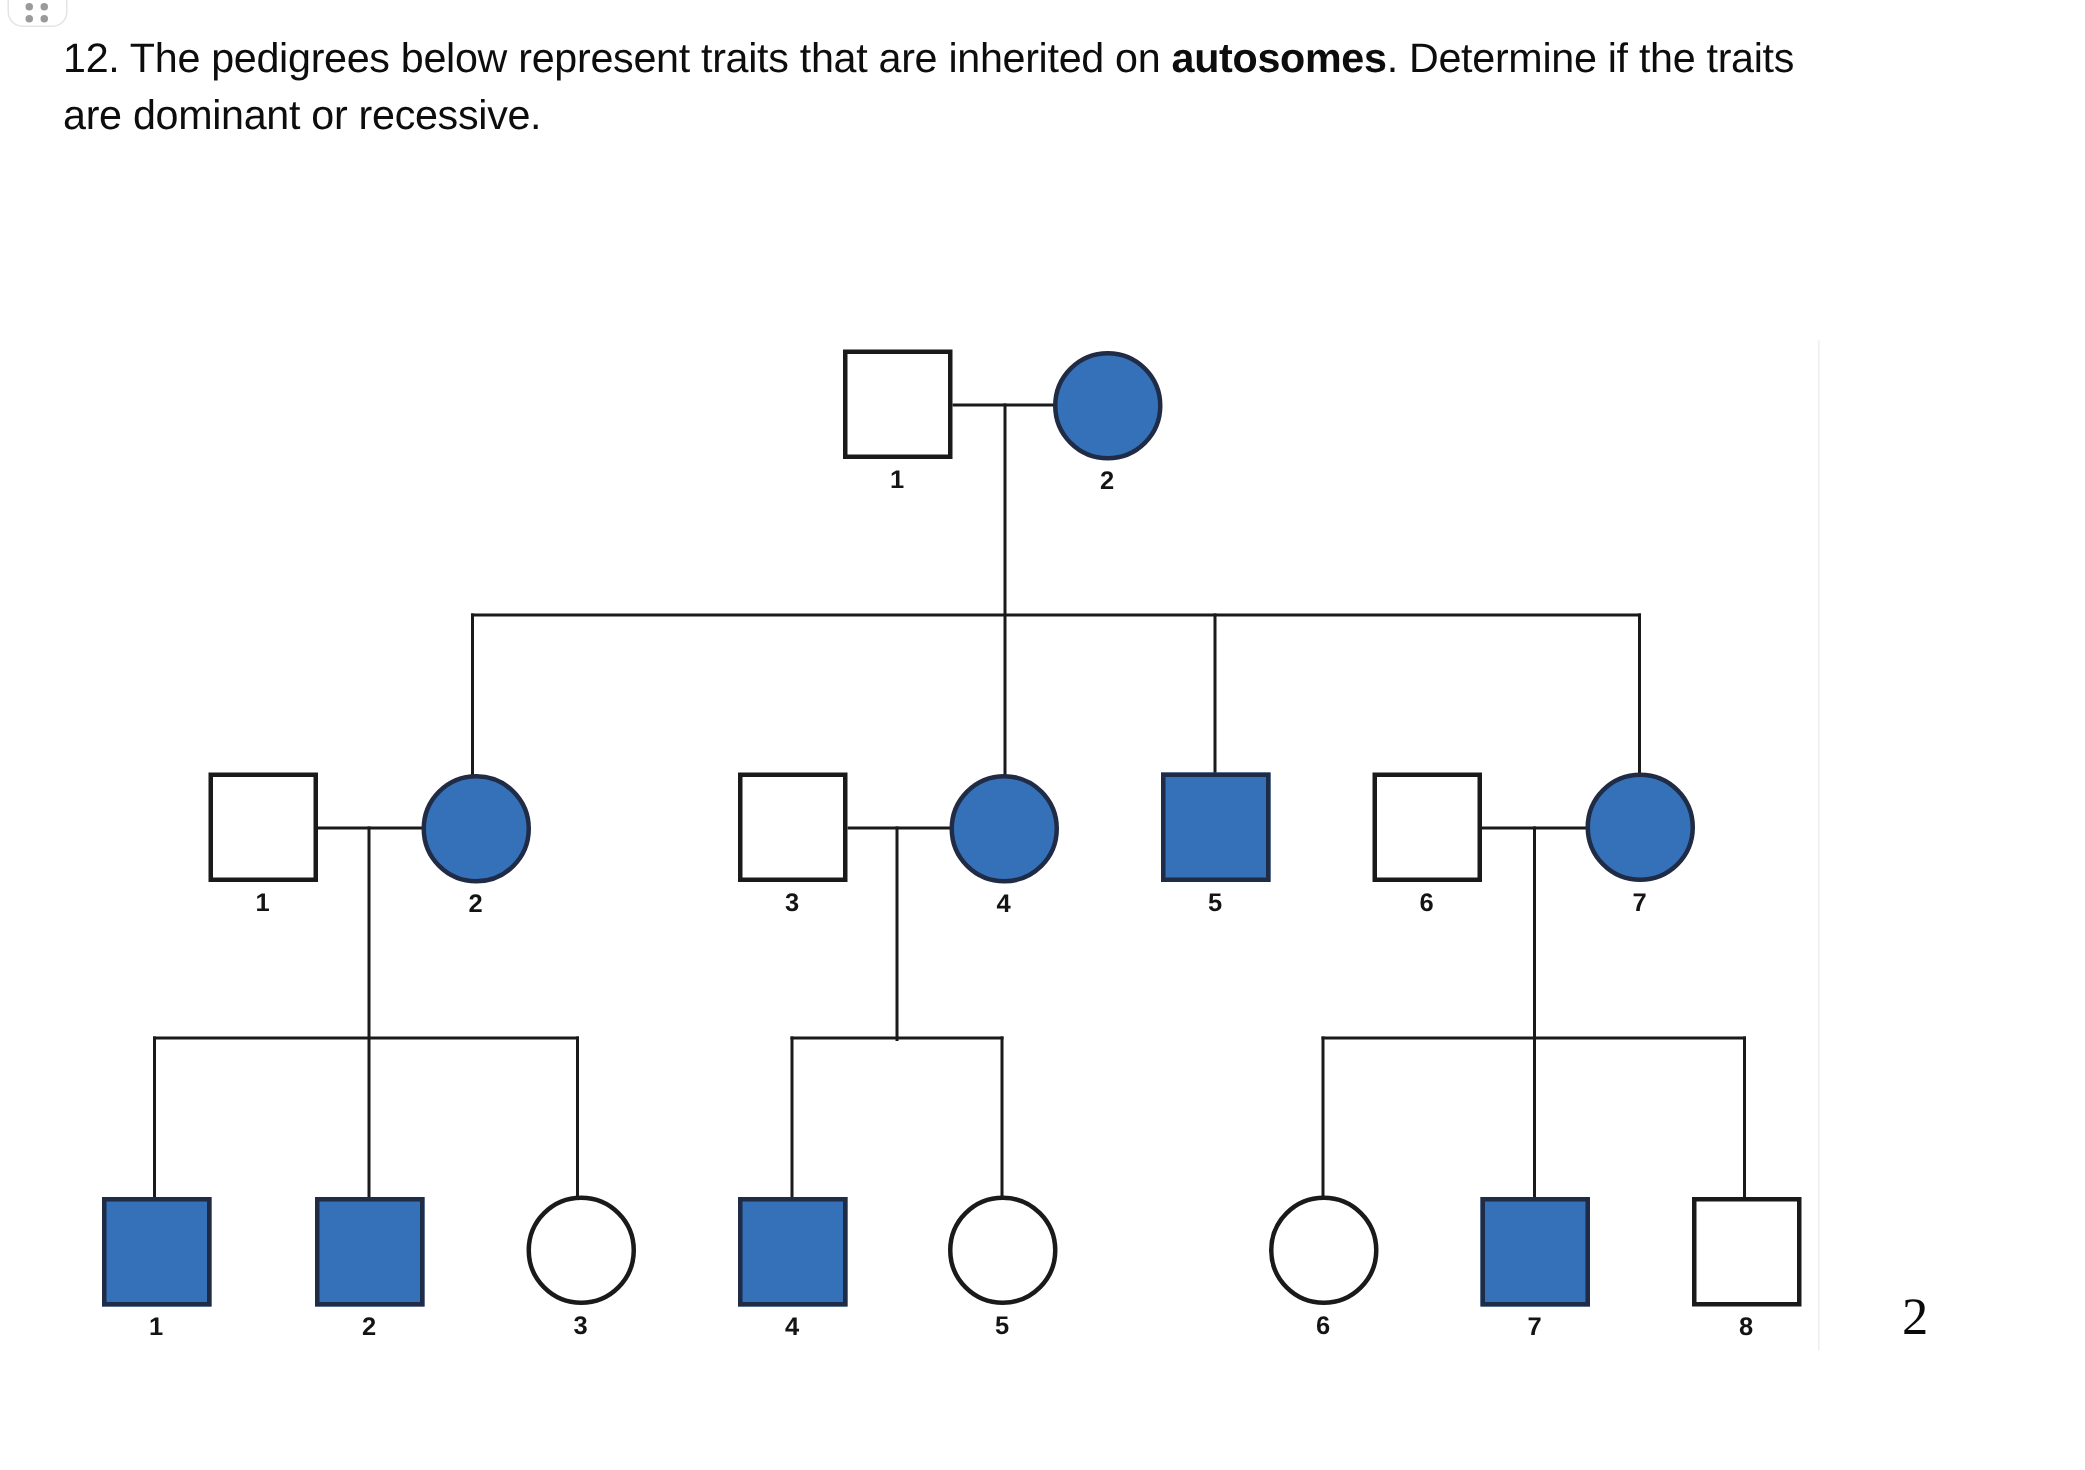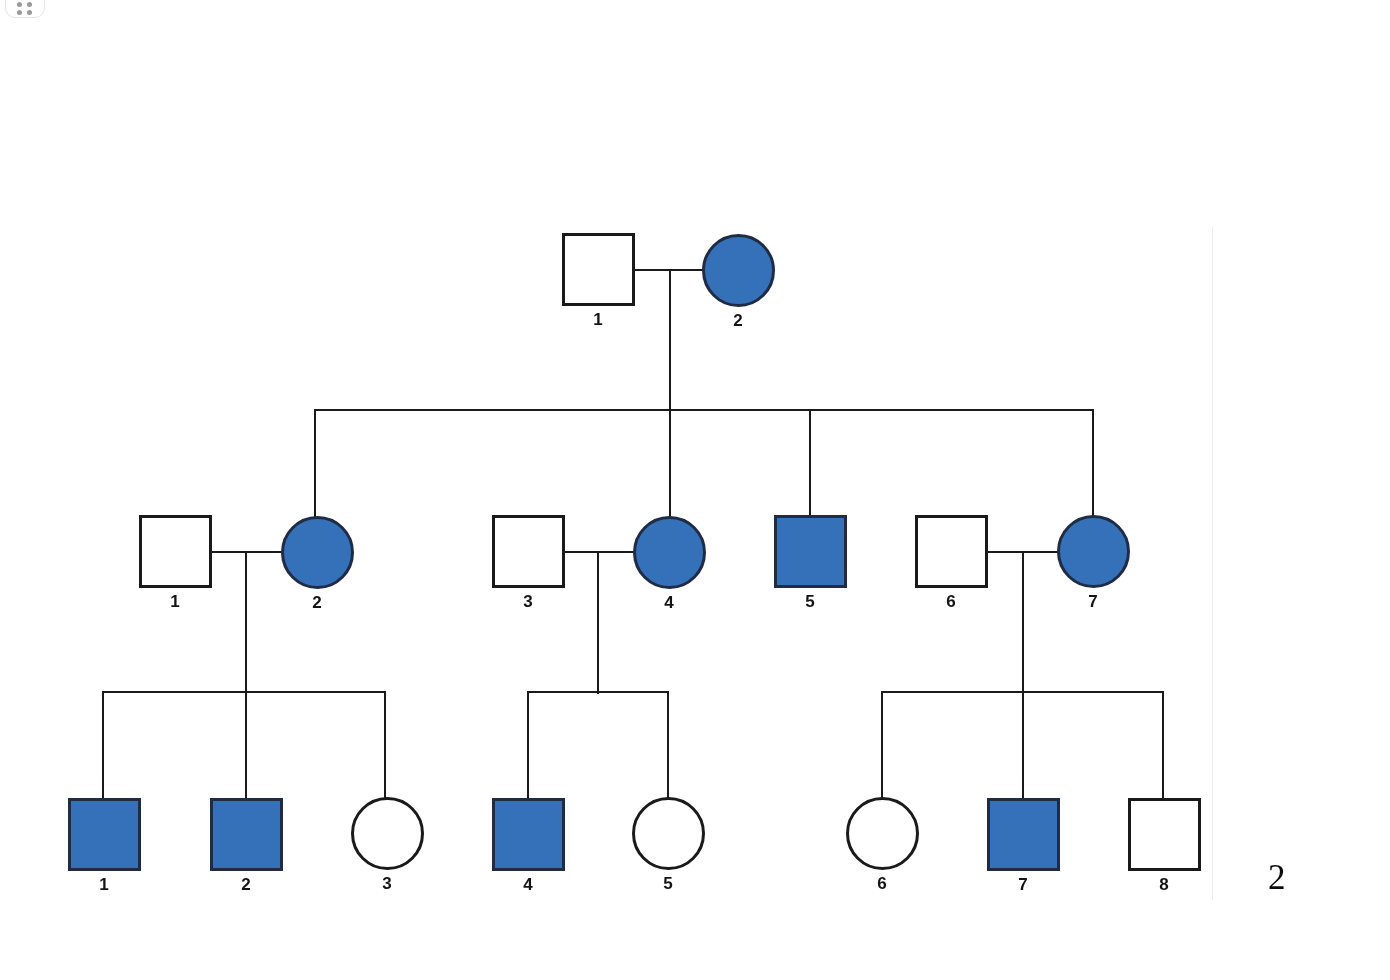--- a/index.html
+++ b/index.html
@@ -69,20 +69,24 @@
 
 <div class="page">
 
   <div class="drag-handle">
     <span class="dot d1"></span>
     <span class="dot d2"></span>
     <span class="dot d3"></span>
     <span class="dot d4"></span>
   </div>
 
+  <div class="question">
+    <div class="qline"><span>12. The pedigrees below represent traits that are inherited on </span><span class="bold-word">autosomes</span><span>. Determine if the traits</span></div>
+    <div class="qline">are dominant or recessive.</div>
+  </div>
 
   <div class="diagram" id="diagram">
       <div class="pline" style="left: 632.7px; top: 268.7px; width: 71.6px; height: 2.6px; background: rgb(26, 26, 26);"></div>
       <div class="pline" style="left: 668.7px; top: 268.7px; width: 2.6px; height: 248.6px; background: rgb(26, 26, 26);"></div>
       <div class="pline" style="left: 313.7px; top: 408.7px; width: 780.6px; height: 2.6px; background: rgb(26, 26, 26);"></div>
       <div class="pline" style="left: 313.7px; top: 408.7px; width: 2.6px; height: 108.6px; background: rgb(26, 26, 26);"></div>
       <div class="pline" style="left: 808.7px; top: 408.7px; width: 2.6px; height: 108.6px; background: rgb(26, 26, 26);"></div>
       <div class="pline" style="left: 1091.7px; top: 408.7px; width: 2.6px; height: 108.6px; background: rgb(26, 26, 26);"></div>
       <div class="pline" style="left: 209.7px; top: 550.7px; width: 72.6px; height: 2.6px; background: rgb(26, 26, 26);"></div>
       <div class="pline" style="left: 244.7px; top: 550.7px; width: 2.6px; height: 249.6px; background: rgb(26, 26, 26);"></div>

